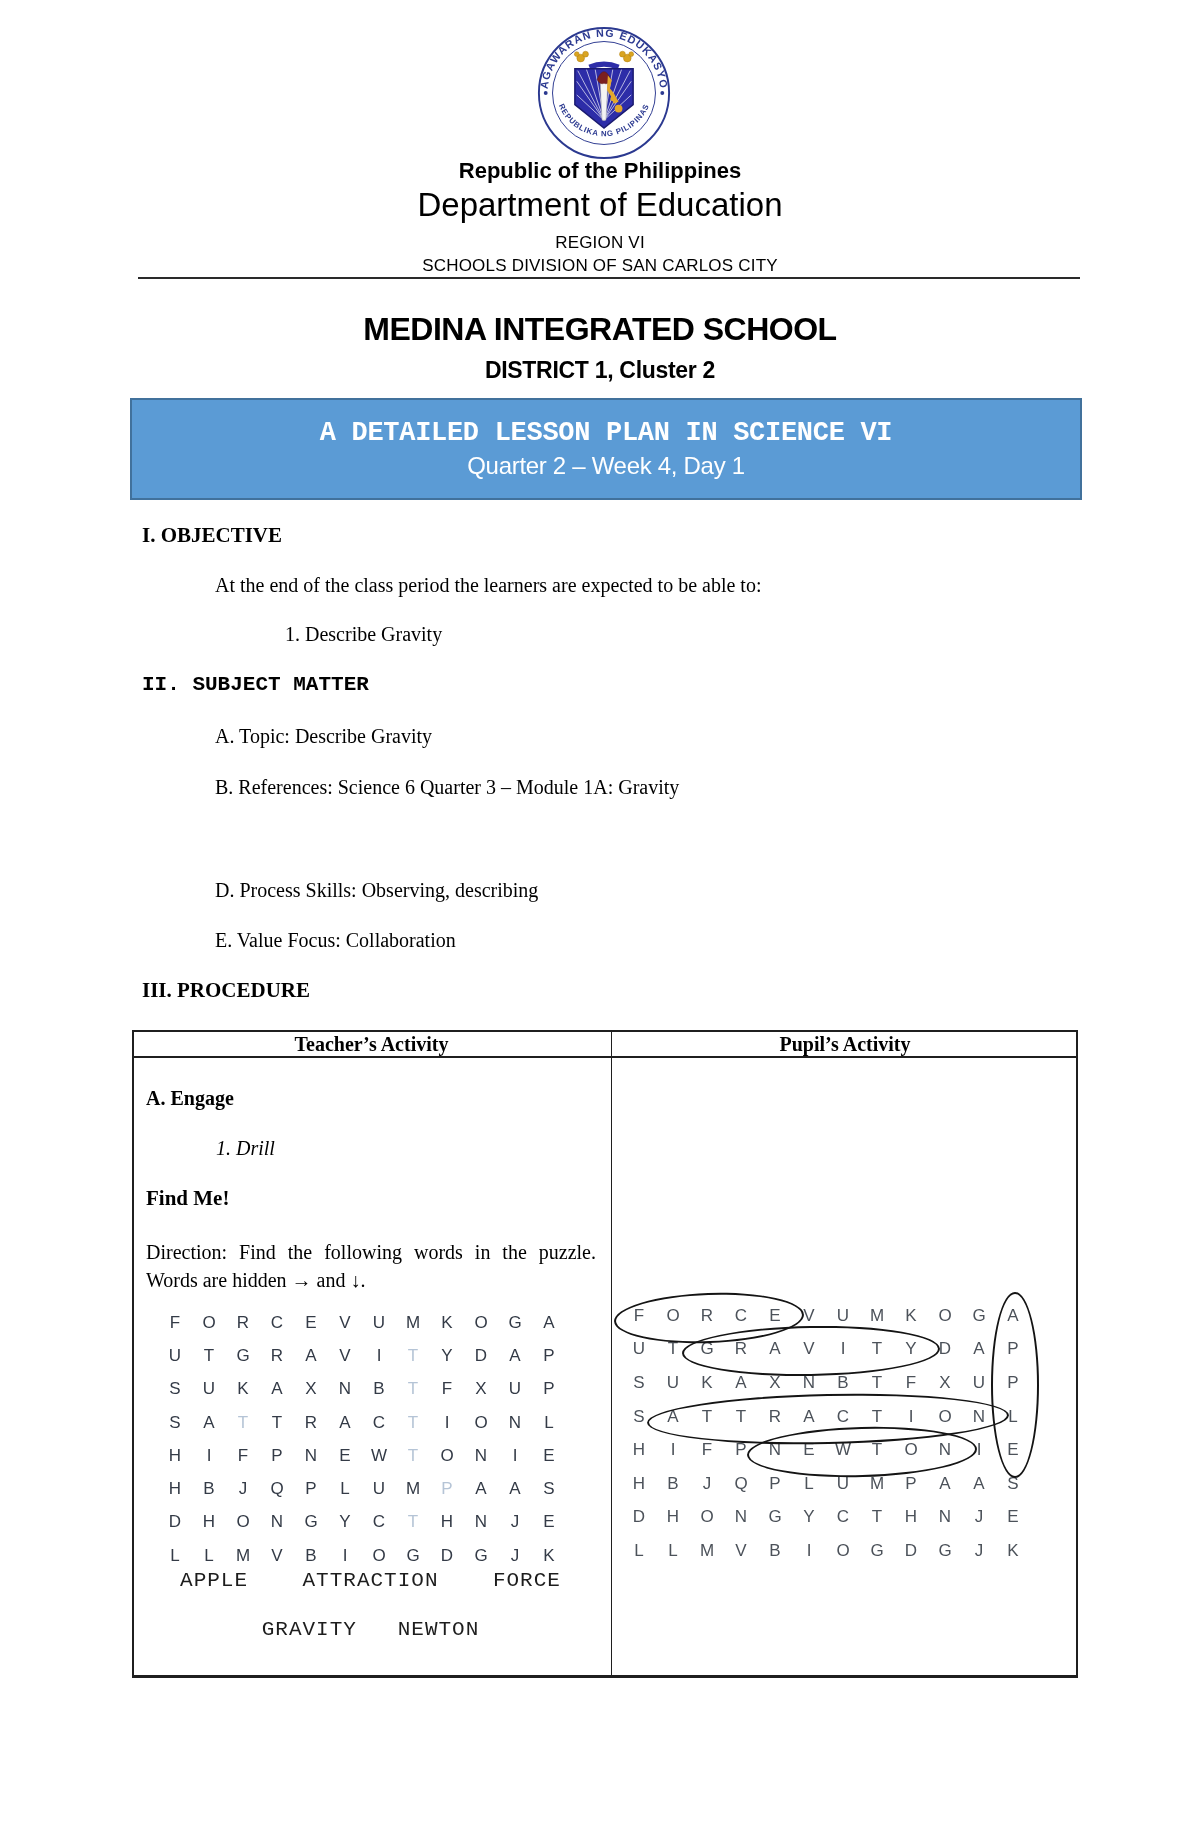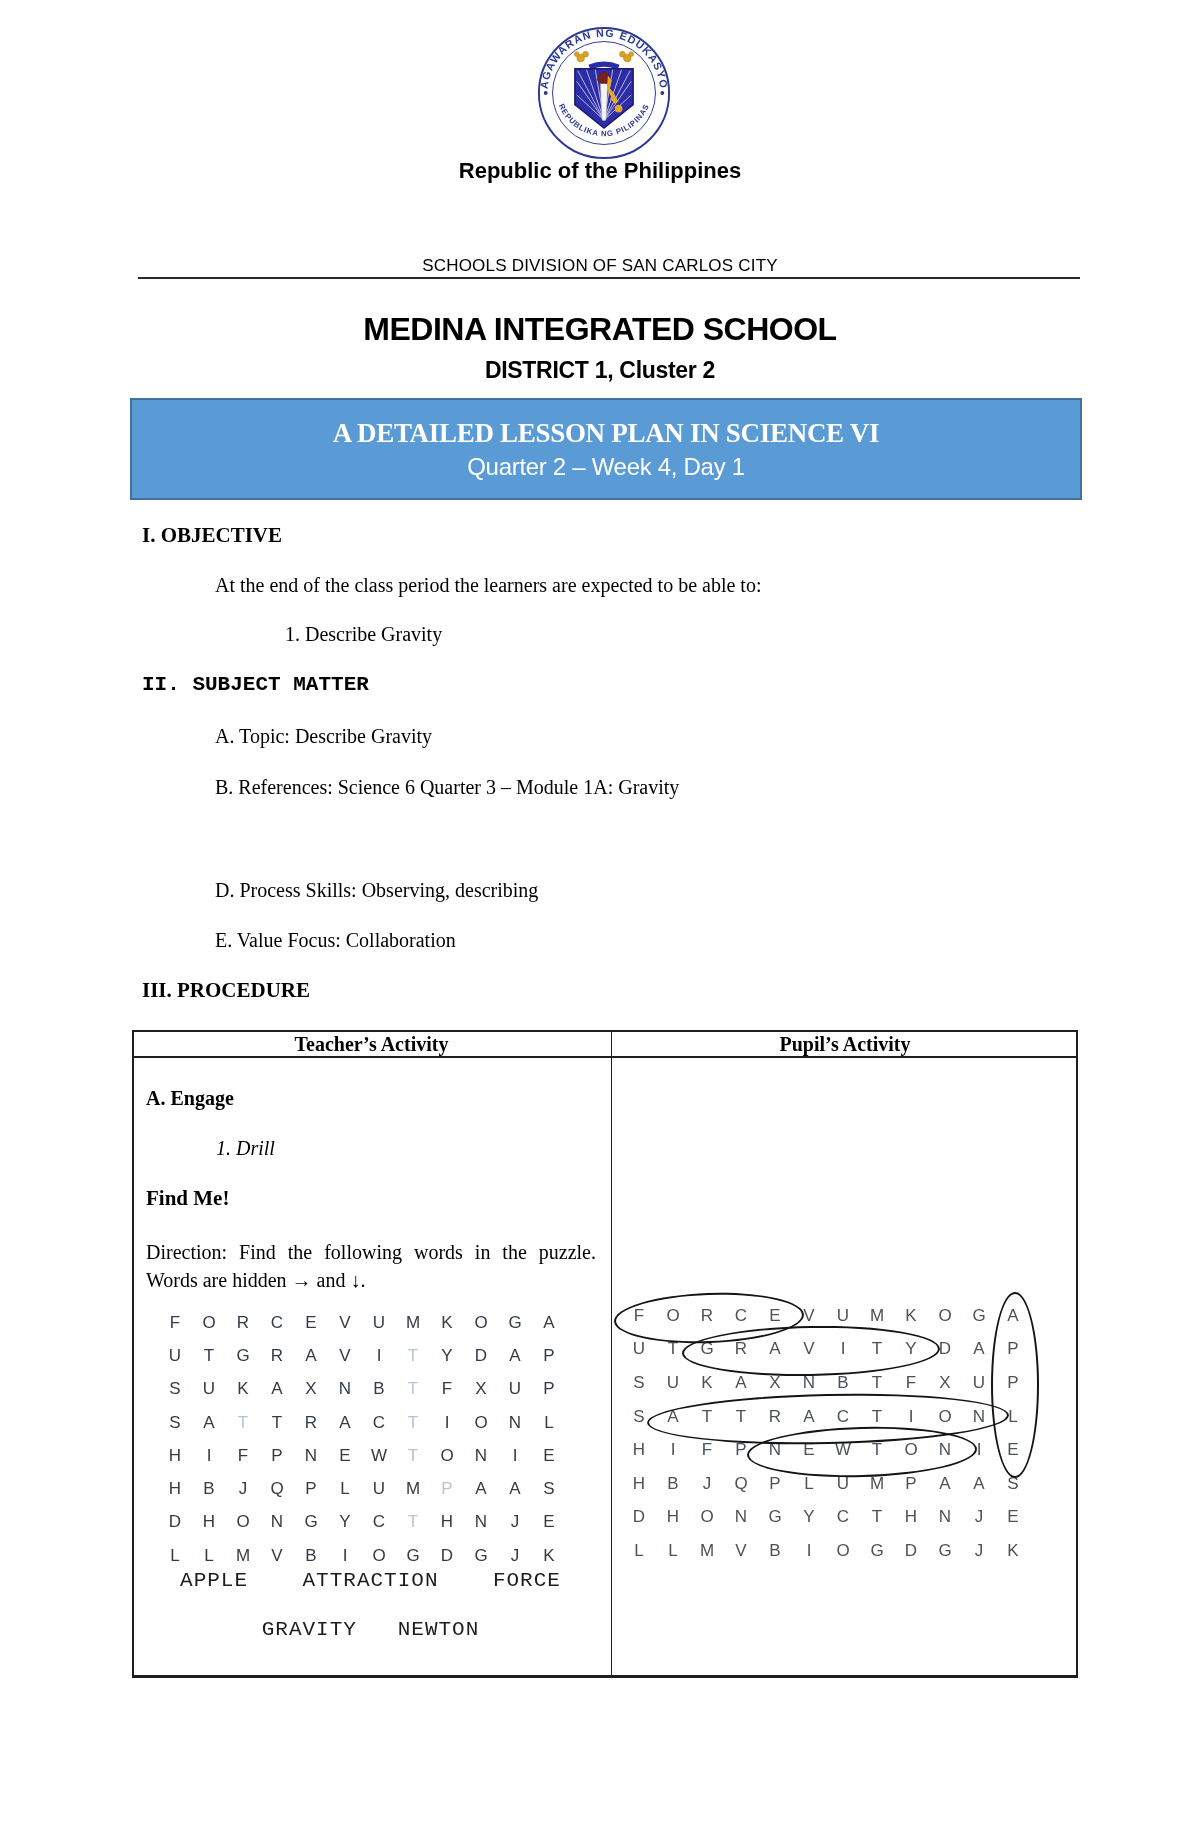--- a/index.html
+++ b/index.html
@@ -18,21 +18,21 @@
   .division  { top:256px; font-family:"Liberation Sans",sans-serif; font-size:17px; letter-spacing:.2px; }
   .hdr-rule  { left:138px; top:277px; width:942px; height:0; border-top:2px solid #2a2a2a; }
   .school    { top:311px; font-family:"Liberation Sans",sans-serif; font-weight:bold; font-size:32px; letter-spacing:-.5px; }
   .district  { top:357px; font-family:"Liberation Sans",sans-serif; font-weight:bold; font-size:23px; letter-spacing:-.3px; }
 
   .banner {
     left:130px; top:398px; width:952px; height:102px; box-sizing:border-box;
     border:2px solid #41719c; display:flex; flex-direction:column;
     align-items:center; justify-content:center; gap:4px;
   }
-  .banner-title { color:#fff; font-family:Liberation Serif, serif; font-weight:bold; font-size:27px; letter-spacing:-.3px; }
+  .banner-title { color:#fff; font-family:Liberation Mono, monospace; font-weight:bold; font-size:27px; letter-spacing:-.3px; }
   .banner-sub   { color:#fff; font-family:"Liberation Sans",sans-serif; font-size:24px; letter-spacing:-.3px; }
 
   
   .sec-h { font-weight:bold; font-size:21px; left:142px; }
   .body-line { font-size:20px; }
 
   
   .tbl {
     left:132px; top:1030px; width:946px; height:648px; box-sizing:border-box;
     border:2px solid #1f1f1f; border-bottom-width:3px;
@@ -120,20 +120,22 @@
 
       <g fill="#e3a82c">
         <path d="M74,52 l4,5 l-2,8 l4,5 l5,9 l-5,2 l-3,-8 l-4,-6 z"></path>
         <circle cx="85" cy="86" r="4"></circle>
         <circle cx="79" cy="76" r="2.5"></circle>
       </g>
     </svg>
   </div>
 
   <div class="abs ctr republic">Republic of the Philippines</div>
+  <div class="abs ctr dept">Department of Education</div>
+  <div class="abs ctr region">REGION VI</div>
   <div class="abs ctr division">SCHOOLS DIVISION OF SAN CARLOS CITY</div>
   <div class="abs hdr-rule"></div>
   <div class="abs ctr school">MEDINA INTEGRATED SCHOOL</div>
   <div class="abs ctr district">DISTRICT 1, Cluster 2</div>
 
   <div class="abs banner" id="banner" style="background: rgb(91, 155, 213); border-color: rgb(65, 113, 156);">
     <div class="banner-title">A DETAILED LESSON PLAN IN SCIENCE VI</div>
     <div class="banner-sub">Quarter 2 – Week 4, Day 1</div>
   </div>
 

